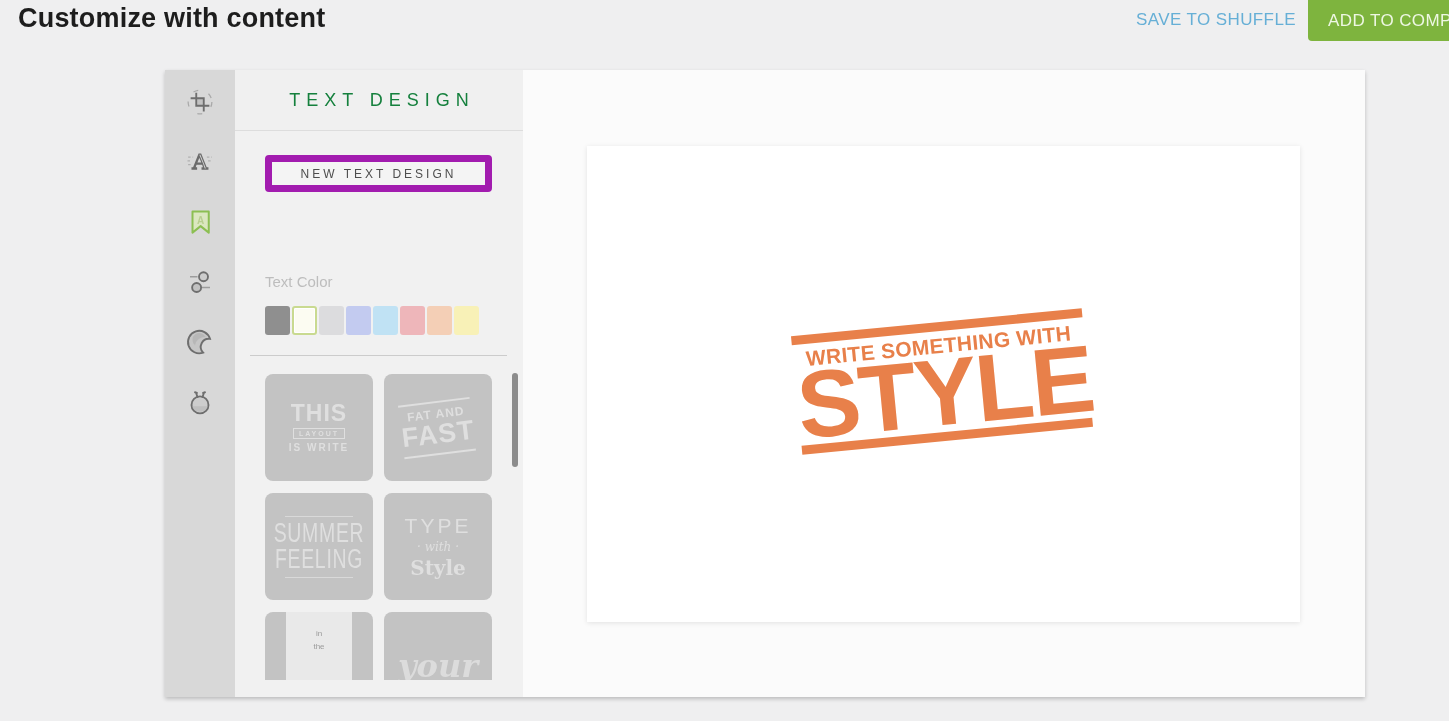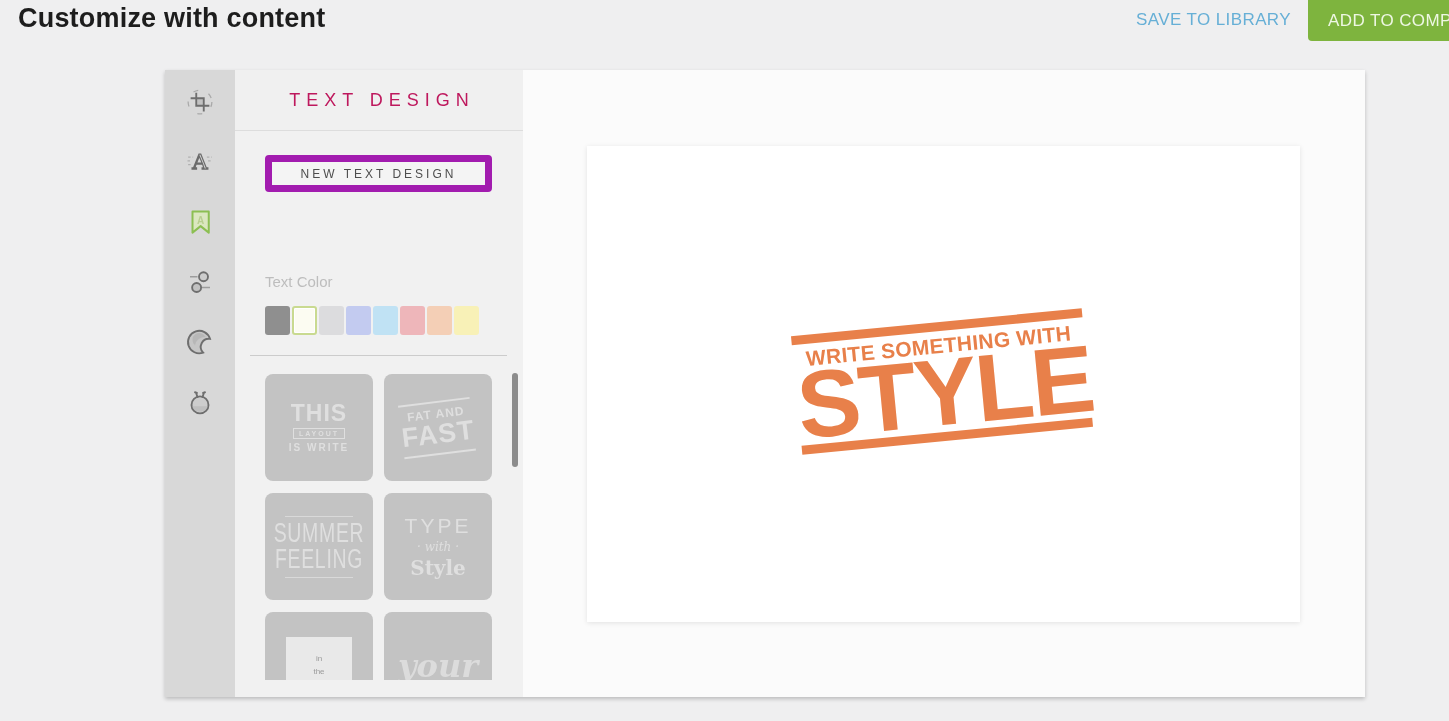--- a/index.html
+++ b/index.html
@@ -45,21 +45,21 @@
   }
   .rail-item svg { display:block; }
 
   
   .panel { width:288px; background:#f1f1f1; position:relative; flex:none; }
   .panel-header {
     height:61px; display:flex; align-items:center; justify-content:center;
     border-bottom:1px solid #dddddd; background:#f0f0f0;
   }
   .panel-title {
-    font-size:18px; letter-spacing:6px; color:#be185d; padding-left:6px;
+    font-size:18px; letter-spacing:6px; color:#15803d; padding-left:6px;
   }
   .panel-btn {
     position:absolute; left:30px; width:227px; height:37px;
     border-radius:4px; font-size:12px; letter-spacing:3px;
     font-family:"Liberation Sans", sans-serif; cursor:pointer;
   }
   .btn-new { top:85px; background:#f4f4f4; border:7px solid #a21caf; color:#4d4d4d; }
   .btn-shuffle { top:145px; background:#d9d9d9; border:1px solid #d9d9d9; color:#a5a5a5; }
   .text-color-label { position:absolute; left:30px; top:203px; font-size:15px; color:#bdbdbd; }
   .swatch-row { position:absolute; left:30px; top:236px; display:flex; gap:2px; }
@@ -94,21 +94,21 @@
   .t-summer .ln { font-size:27px; font-weight:400; line-height:0.95;
       transform:scaleX(0.72); letter-spacing:1px; }
   .t-summer .grp { margin:4px 0;text-align:center; }
 
   .t-type .l1 { font-size:21px; font-weight:400; letter-spacing:3px; }
   .t-type .l2 { font-size:12px; font-style:italic; font-family:"DejaVu Serif", serif; margin:2px 0; }
   .t-type .l3 { font-size:20px; font-weight:bold; font-family:"DejaVu Serif", serif; }
 
   .t-inbox { justify-content:flex-start; }
   .t-inbox .photo {
-    margin-top:25px; width:66px; height:90px; background:#e9e9e9;
+    width:66px; height:90px; background:#e9e9e9;
     color:#9a9a9a; font-size:8px; line-height:1.6; padding-top:16px;
   }
   .t-blue .l1 { font-size:32px; font-style:italic; font-weight:bold;
       font-family:"DejaVu Serif", serif; color:#dcdcdc; }
 
   .panel-scrollbar {
     position:absolute; left:277px; top:303px; width:6px; height:94px;
     background:#8c8c8c; border-radius:3px; cursor:pointer;
   }
 
@@ -130,21 +130,21 @@
   .design .line2 {
     font-size:95px; font-weight:bold; letter-spacing:-2px;
     line-height:70px; height:70px; text-align:center; white-space:nowrap;
   }
   .design .bar.bottom { margin-top:5px; }
 </style>
 </head>
 <body>
 
 <div class="page-title">Customize with content</div>
-<a class="save-link">SAVE TO LIBRARY</a>
+<a class="save-link">SAVE TO SHUFFLE</a>
 <button class="add-btn">ADD TO COMP</button>
 
 <div class="editor">
 
   <div class="rail">
 
     <button class="rail-item">
       <span>
         <svg width="30" height="30" viewBox="0 0 24 24" fill="none" stroke="#6e6e6e" stroke-width="1.5">
           <circle cx="12" cy="12" r="9.5" stroke="#a9a9a9" stroke-width="1" stroke-dasharray="4 9"></circle>

